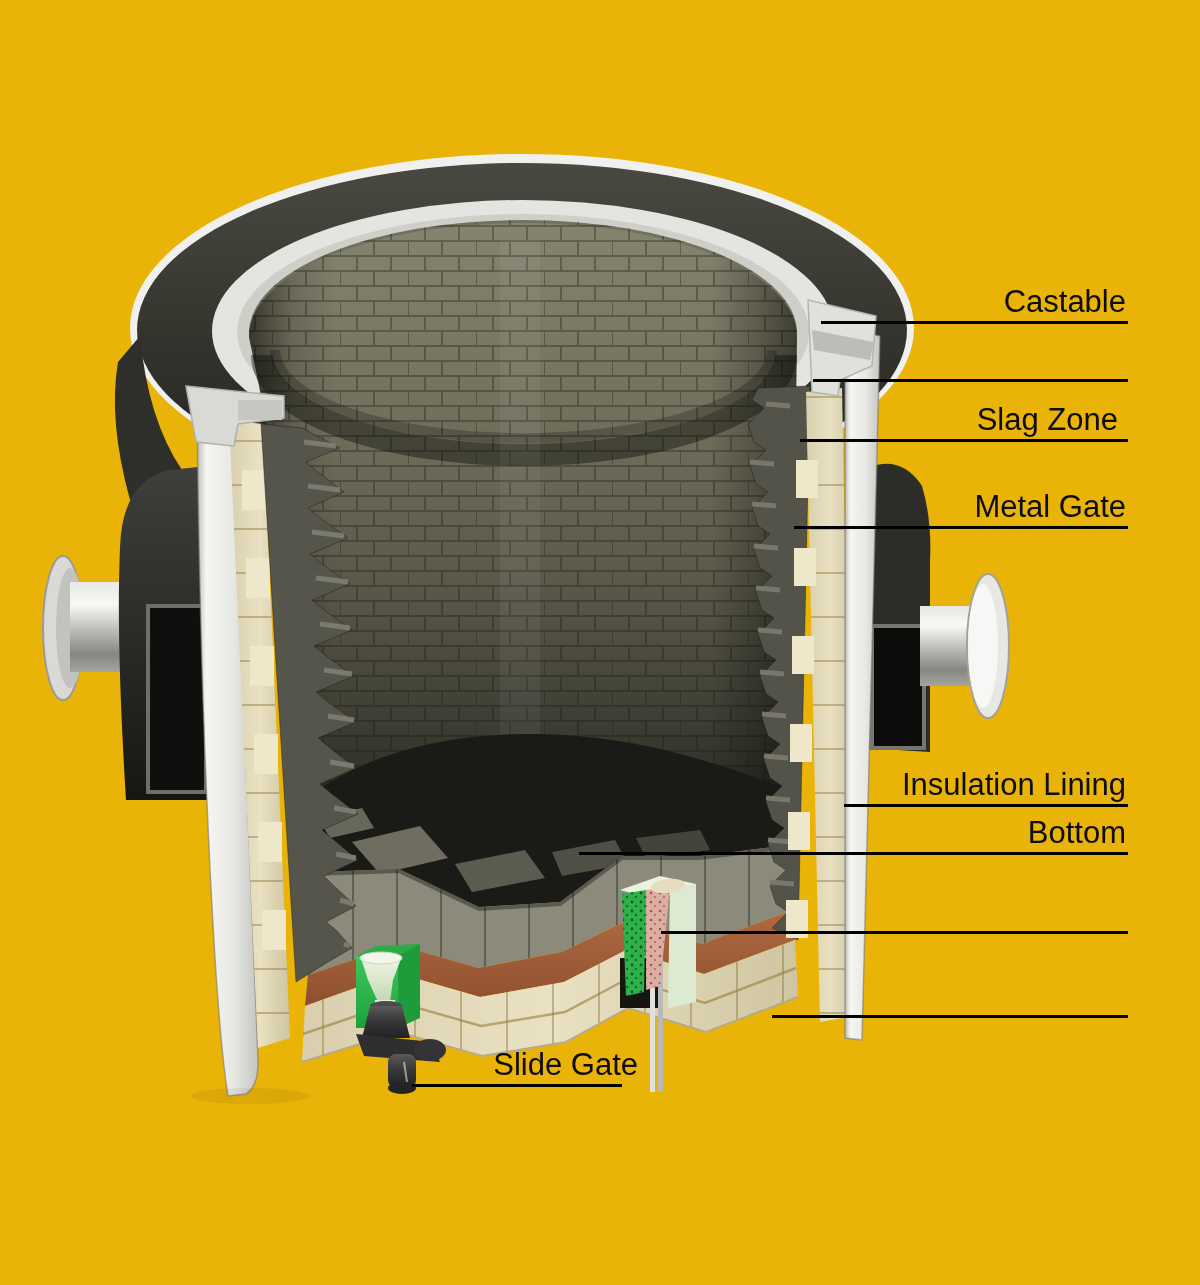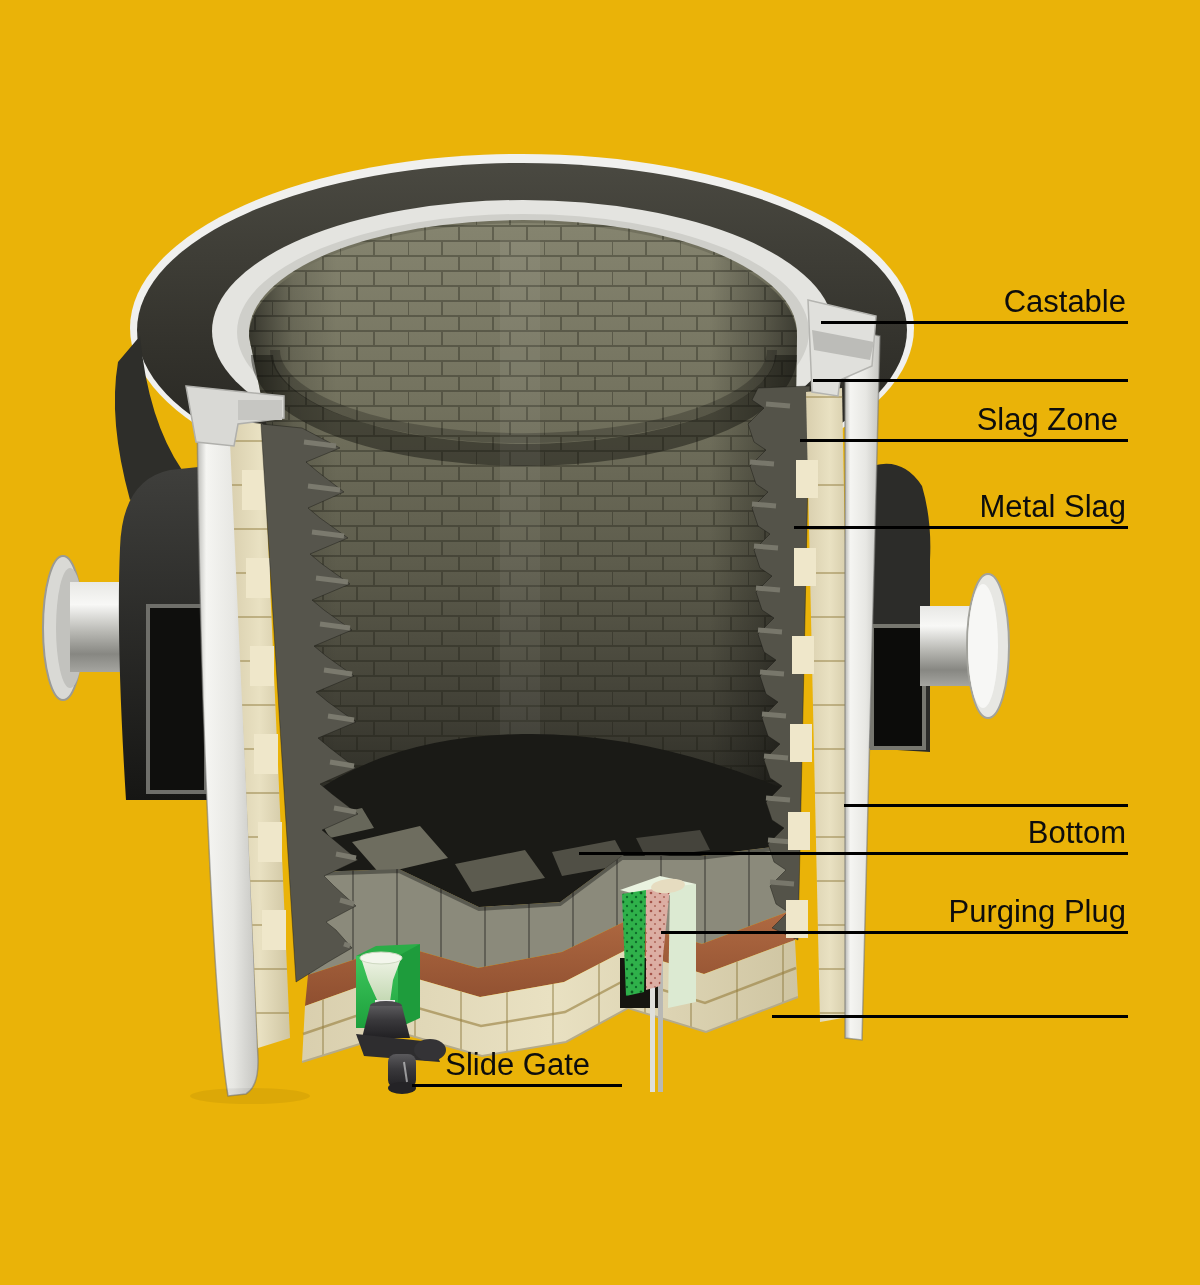--- a/index.html
+++ b/index.html
@@ -254,18 +254,18 @@
     <line x1="845" y1="805" x2="1126" y2="805"></line>
     <line x1="580" y1="853" x2="1126" y2="853"></line>
     <line x1="662" y1="932" x2="1126" y2="932"></line>
     <line x1="773" y1="1016" x2="1126" y2="1016"></line>
     <line x1="413" y1="1085" x2="620" y2="1085"></line>
   </g>
 </svg>
 
 <div class="lbl" style="right:74px;top:284px">Castable</div>
 <div class="lbl" style="right:82px;top:402px">Slag Zone</div>
-<div class="lbl" style="right:74px;top:489px">Metal Slag</div>
+<div class="lbl" style="right:74px;top:489px">Metal Gate</div>
+<div class="lbl" style="right:74px;top:767px">Insulation Lining</div>
 <div class="lbl" style="right:74px;top:815px">Bottom</div>
-<div class="lbl" style="right:74px;top:894px">Purging Plug</div>
-<div class="lbl" style="right:610px;top:1047px">Slide Gate</div>
+<div class="lbl" style="right:562px;top:1047px">Slide Gate</div>
 
 </div>
 
 </body></html>

